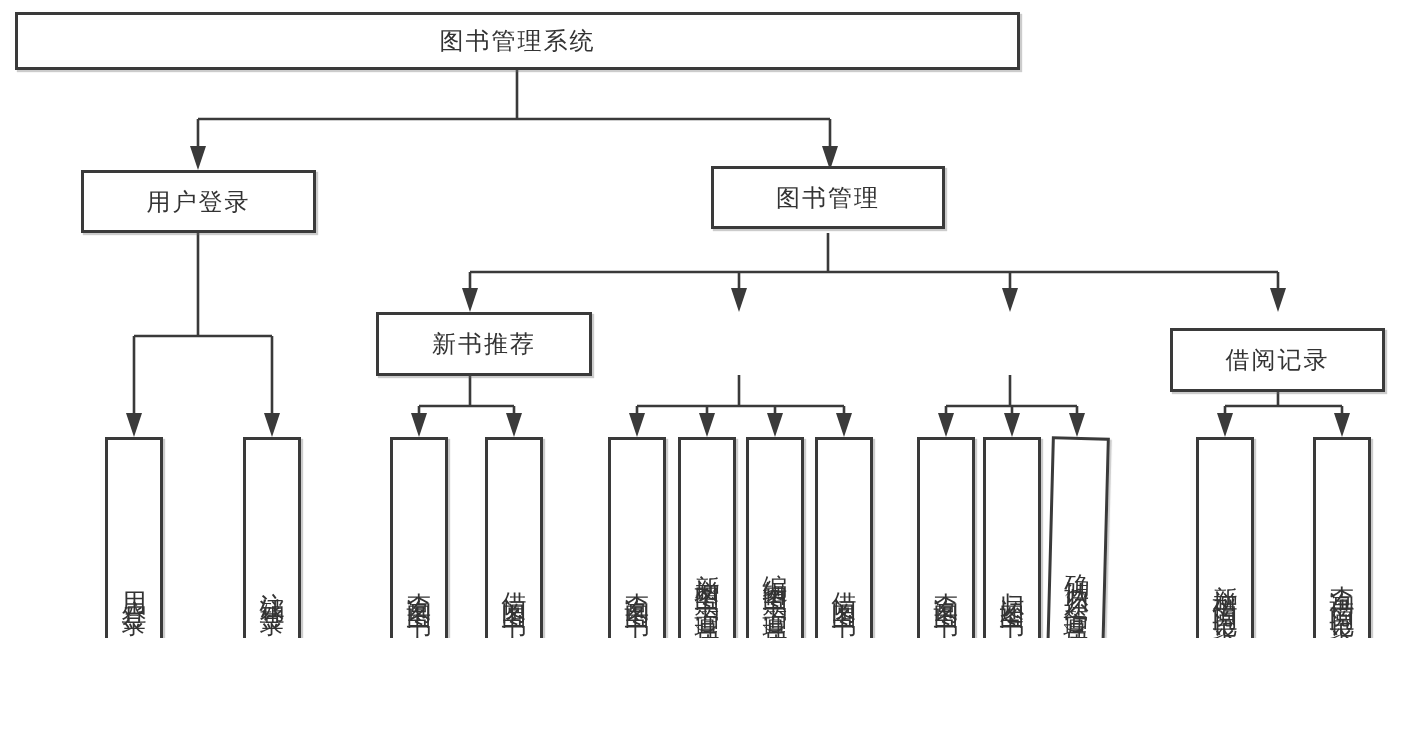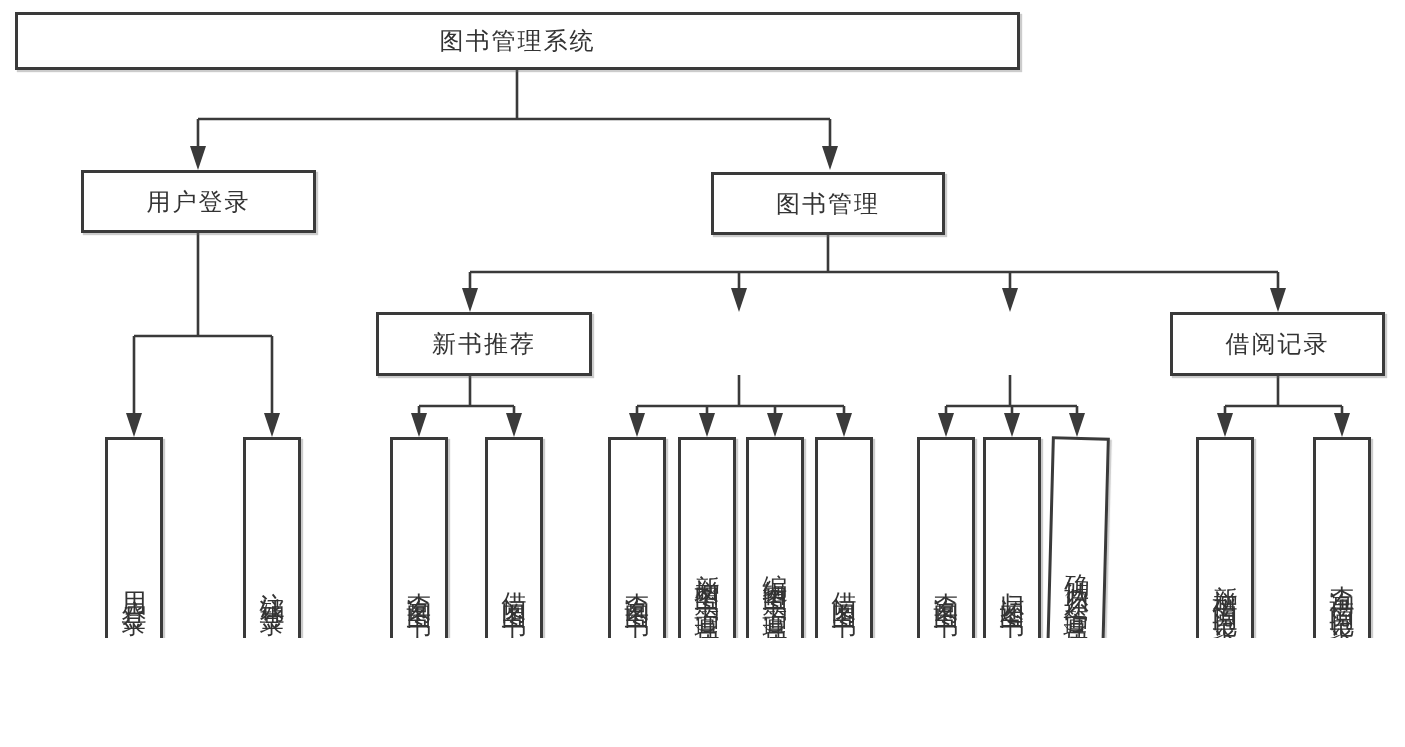--- a/index.html
+++ b/index.html
@@ -112,28 +112,28 @@
       M1334 413 L1350 413 L1342 437 Z"></path>
   </svg>
 
   <div class="hbox" style="left:15px; top:12px; width:1005px; height:58px;">
     <span>图书管理系统</span>
   </div>
 
   <div class="hbox" style="left:81px; top:170px; width:235px; height:63px;">
     <span>用户登录</span>
   </div>
-  <div class="hbox" style="left:711px; top:172px; width:234px; height:63px;font-family:Liberation Mono, monospace;">
+  <div class="hbox" style="left:711px; top:166px; width:234px; height:63px;font-family:Liberation Mono, monospace;">
     <span>图书管理</span>
   </div>
 
   <div class="hbox" style="left:376px; top:312px; width:216px; height:64px;align-items:center;">
     <span>新书推荐</span>
   </div>
-  <div class="hbox" style="left:1170px; top:312px; width:215px; height:64px;">
+  <div class="hbox" style="left:1170px; top:328px; width:215px; height:64px;">
     <span>借阅记录</span>
   </div>
 
   <div class="vbox" style="left:105px;">
     <span class="vtext">用户登录</span>
   </div>
   <div class="vbox" style="left:243px;">
     <span class="vtext">注销登录</span>
   </div>
 

